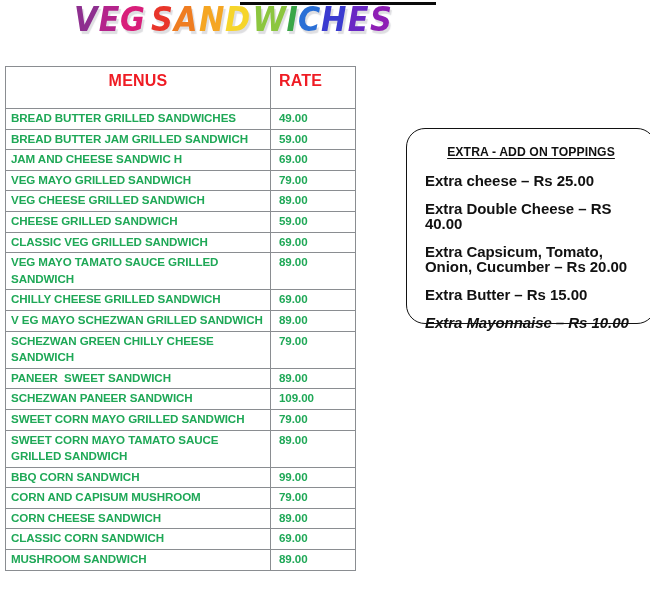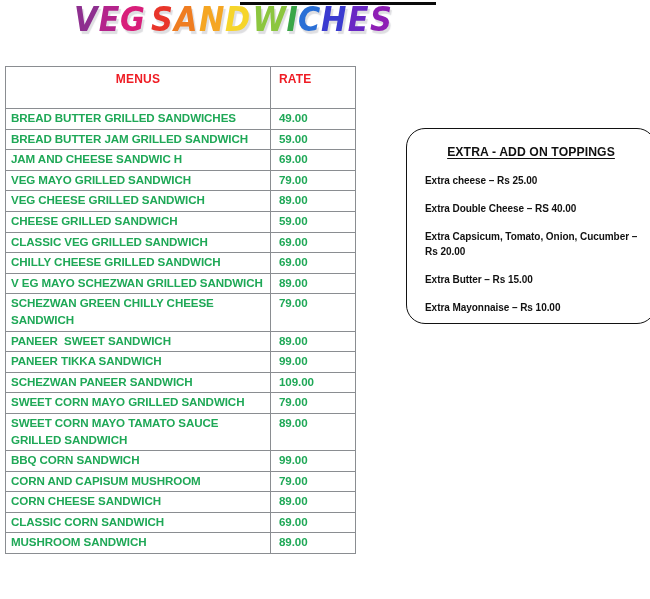--- a/index.html
+++ b/index.html
@@ -65,21 +65,21 @@
     border: 1px solid #8a8d91;
     padding: 0;
     vertical-align: top;
   }
 
   
   #menu-table thead th {
     height: 36px;
     font-family: "Liberation Sans", sans-serif;
     font-weight: bold;
-    font-size: 12px;
+    font-size: 16px;
     color: #ef1c24;
     letter-spacing: 0.2px;
     padding-top: 5px;
     margin-top: 33px;
   }
   #menu-table thead th.h-menus { text-align: center; }
   #menu-table thead th.h-rate  { text-align: left; padding-left: 8px; }
 
   
   #menu-table tbody td {
@@ -123,27 +123,27 @@
     letter-spacing: 0.1px;
   }
   #toppings-list {
     margin: 14px 0 0 0;
     padding: 0 14px 0 18px;
     list-style: none;
   }
   #toppings-list li {
     font-family: "Liberation Sans", sans-serif;
     font-weight: bold;
-    font-size: 10px;
+    font-size: 15px;
     color: #111111;
     line-height: 15px;
     margin-bottom: 13px;
     letter-spacing: -0.05px;
   }
-  #toppings-list li:last-child { margin-bottom: 13px; }
+  #toppings-list li:last-child { margin-bottom: 13px; font-style: italic; }
 </style>
 </head>
 <body>
 
 <div id="top-rule"></div>
 
 <div id="title"><span class="ltr" style="color: rgb(142, 47, 143);">V</span><span class="ltr" style="color: rgb(180, 36, 140);">E</span><span class="ltr" style="color: rgb(216, 30, 122);">G</span><span class="sp"></span><span class="ltr" style="color: rgb(232, 53, 42);">S</span><span class="ltr" style="color: rgb(239, 125, 33);">A</span><span class="ltr" style="color: rgb(245, 166, 35);">N</span><span class="ltr" style="color: rgb(246, 213, 43);">D</span><span class="ltr" style="color: rgb(140, 198, 63);">W</span><span class="ltr" style="color: rgb(58, 166, 71);">I</span><span class="ltr" style="color: rgb(42, 111, 214);">C</span><span class="ltr" style="color: rgb(59, 59, 208);">H</span><span class="ltr" style="color: rgb(106, 40, 196);">E</span><span class="ltr" style="color: rgb(142, 31, 181);">S</span></div>
 
 <table id="menu-table">
   <colgroup>
@@ -179,38 +179,38 @@
       </tr>
       <tr>
         <td class="cell-name">CHEESE GRILLED SANDWICH</td>
         <td class="cell-rate">59.00</td>
       </tr>
       <tr>
         <td class="cell-name">CLASSIC VEG GRILLED SANDWICH</td>
         <td class="cell-rate">69.00</td>
       </tr>
       <tr>
+        <td class="cell-name">VEG MAYO TAMATO SAUCE GRILLED SANDWICH</td>
+        <td class="cell-rate">89.00</td>
+      </tr>
+      <tr>
         <td class="cell-name">CHILLY CHEESE GRILLED SANDWICH</td>
         <td class="cell-rate">69.00</td>
       </tr>
       <tr>
         <td class="cell-name">V EG MAYO SCHEZWAN GRILLED SANDWICH</td>
         <td class="cell-rate">89.00</td>
       </tr>
       <tr>
         <td class="cell-name">SCHEZWAN GREEN CHILLY CHEESE SANDWICH</td>
         <td class="cell-rate">79.00</td>
       </tr>
       <tr>
         <td class="cell-name">PANEER  SWEET SANDWICH</td>
         <td class="cell-rate">89.00</td>
-      </tr>
-      <tr>
-        <td class="cell-name">PANEER TIKKA SANDWICH</td>
-        <td class="cell-rate">99.00</td>
       </tr>
       <tr>
         <td class="cell-name">SCHEZWAN PANEER SANDWICH</td>
         <td class="cell-rate">109.00</td>
       </tr>
       <tr>
         <td class="cell-name">SWEET CORN MAYO GRILLED SANDWICH</td>
         <td class="cell-rate">79.00</td>
       </tr>
       <tr>

